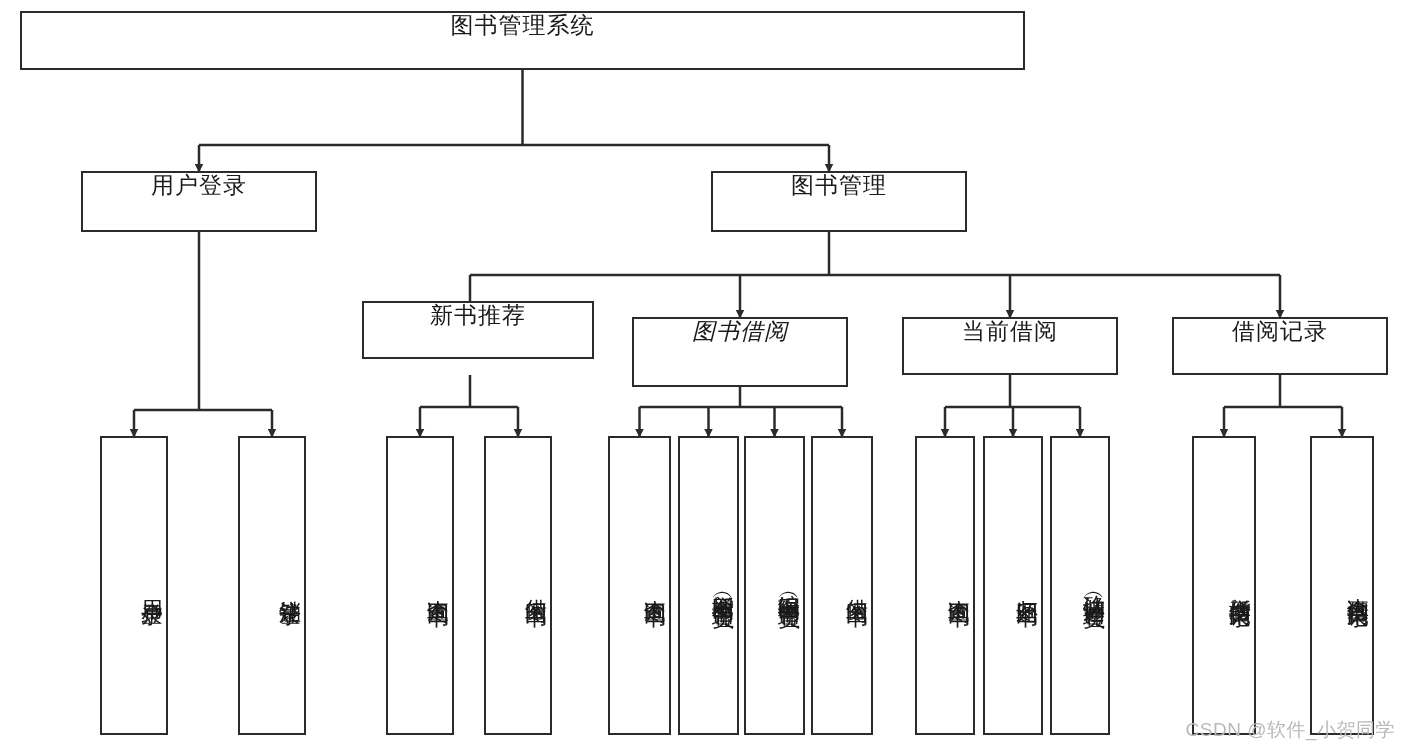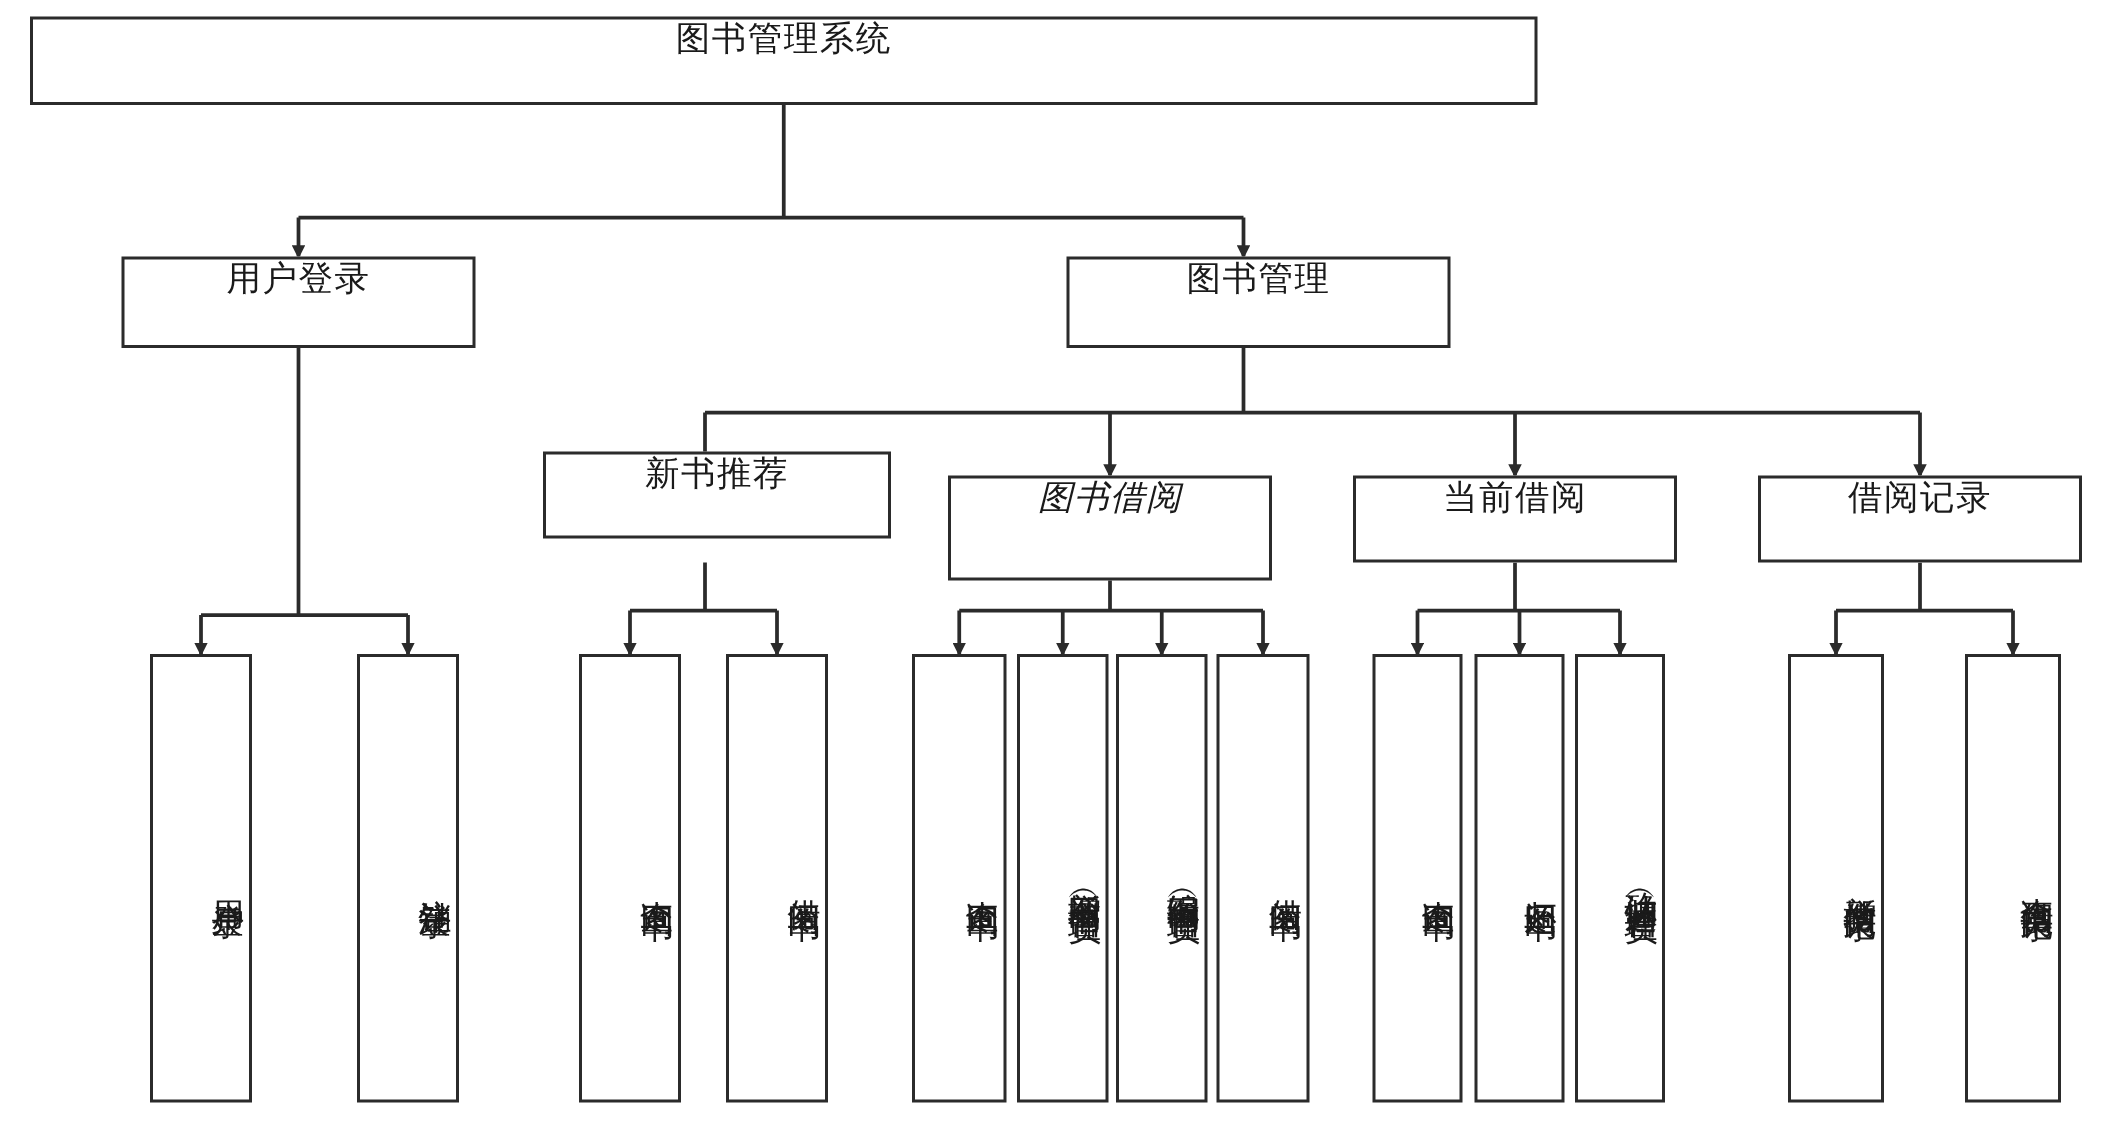--- a/index.html
+++ b/index.html
@@ -165,13 +165,14 @@
       <div class="node vert" style="left: 1050px; top: 436px; width: 60px; height: 299px;">
         <span class="label">确认归还（管理员）</span>
       </div>
       <div class="node vert" style="left: 1192px; top: 436px; width: 64px; height: 299px;">
         <span class="label">新增借阅记录</span>
       </div>
       <div class="node vert" style="left: 1310px; top: 436px; width: 64px; height: 299px;">
         <span class="label">查询借阅记录</span>
       </div>
     </div>
+  <div id="watermark">CSDN @软件_小贺同学</div>
 </div>
 
 </body></html>

